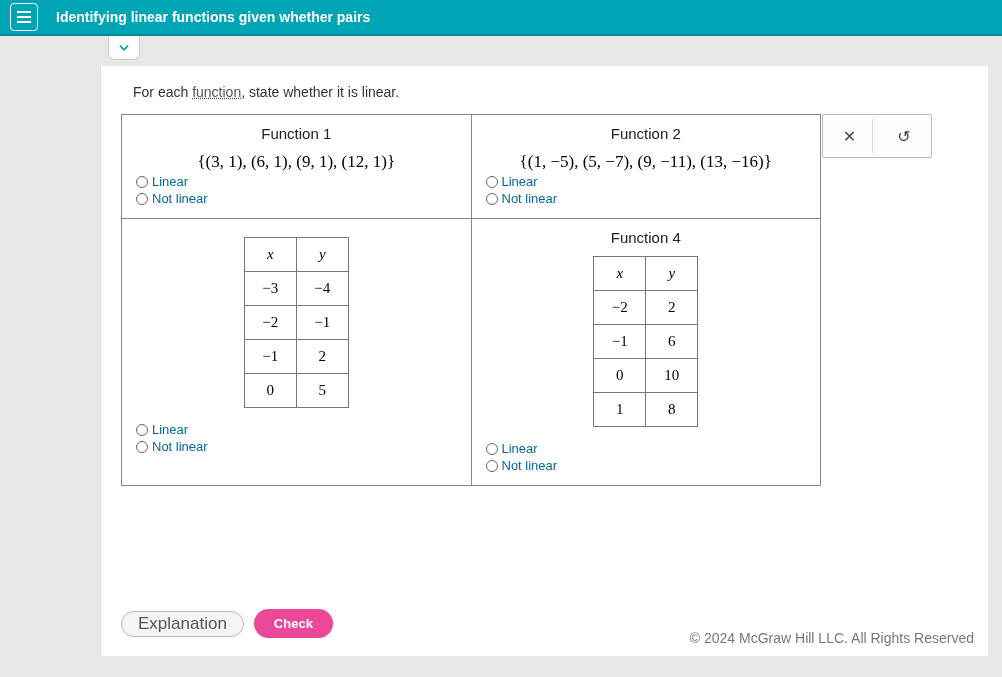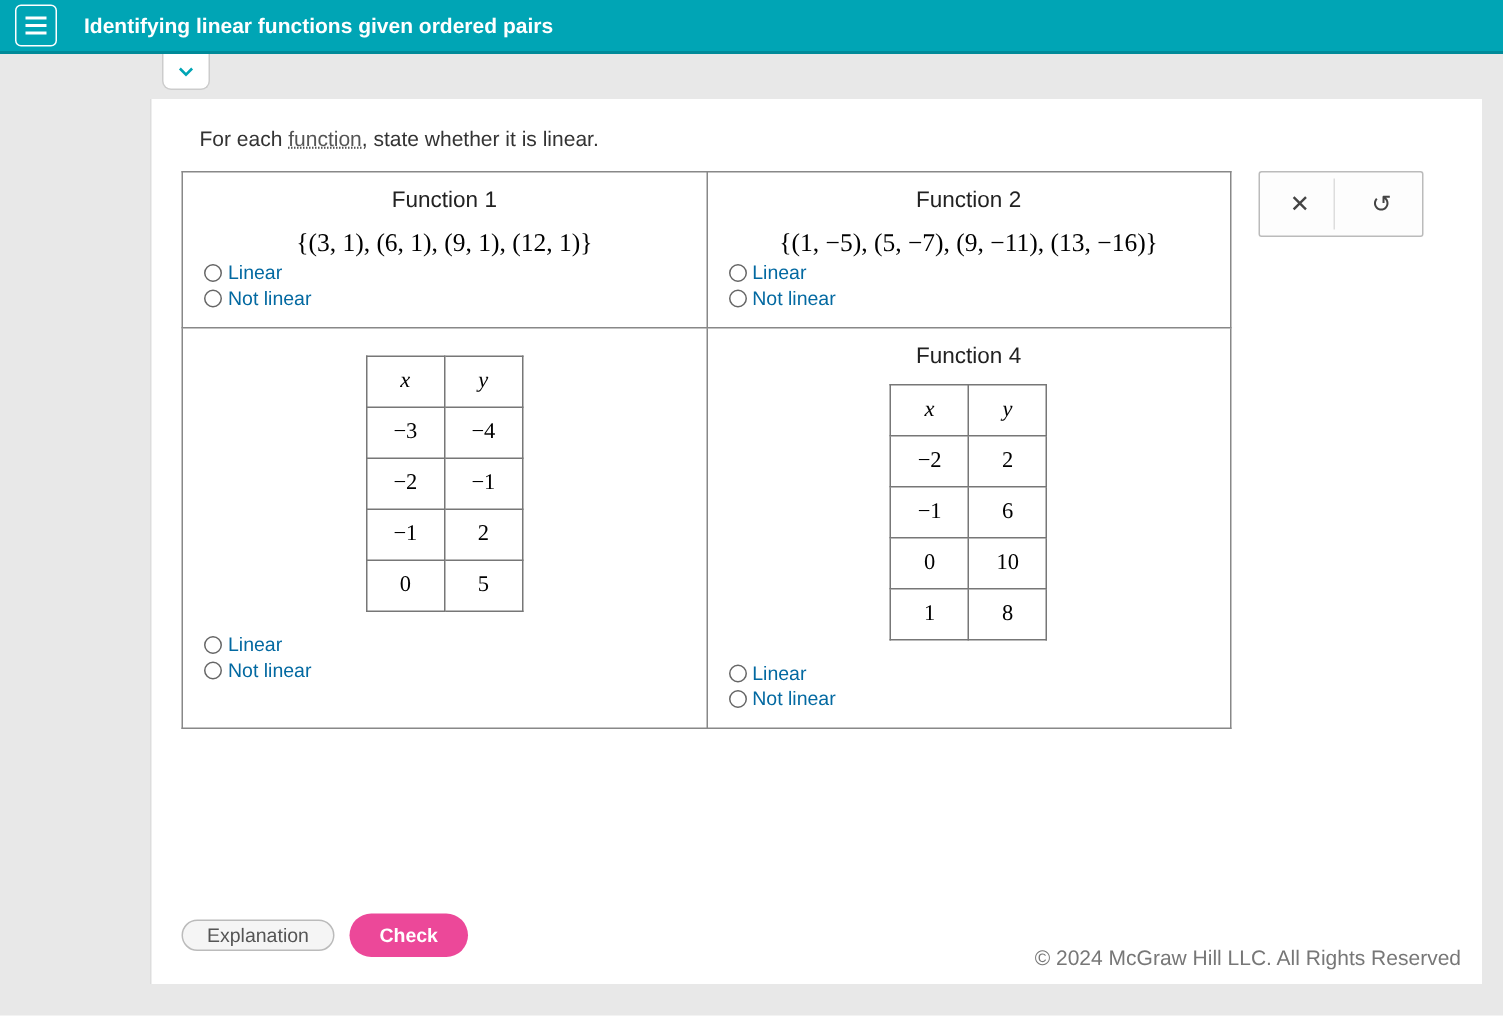--- a/index.html
+++ b/index.html
@@ -44,21 +44,21 @@
     background:#fff;
     margin: 30px 14px 0 100px;
     height: 590px;
     padding: 18px 20px 10px 20px;
     border-left:1px solid #ddd;
     position:relative;
   }
   .instruction { font-size:14px; color:#333; margin-bottom:14px;margin-left:12px;}
   .instruction .term { color:#555; text-decoration: underline dotted; }
   .grid-wrap {
-    display:flex; align-items:flex-start; gap:18px;
+    display:flex; align-items:flex-start; gap:1px;
   }
   .func-table {
     border-collapse: collapse;
     width: 700px;
   }
   .func-table td.cell {
     border:1px solid #888;
     vertical-align: top;
     padding: 10px 14px;
     width:50%;
@@ -108,21 +108,21 @@
     cursor:pointer;
   }
   .toolbox .tb-btn:first-child{ border-right:1px solid #ddd;}
   .footer-row {
     position:absolute;
     left:20px; bottom:18px;
     display:flex; align-items:center; gap:10px;
   }
   .btn-expl {
     border:1px solid #bbb; background:#f5f5f5; color:#555;
-    border-radius:18px; padding:2px 16px; font-size:13px;
+    border-radius:18px; padding:2px 16px; font-size:17px;
     cursor:pointer;
   }
   .btn-check {
     border:none; background:#ec4899; color:#fff;
     border-radius:18px; padding:7px 20px; font-size:13px; font-weight:bold;
     cursor:pointer;
   }
   .copyright {
     position:absolute; right:14px; bottom:10px;
     font-size:14px; color:#777;
@@ -130,21 +130,21 @@
 </style>
 </head>
 <body>
 
 <div class="header-bar">
   <div class="menu-btn">
       <span></span>
       <span></span>
       <span></span>
     </div>
-  <div class="header-title">Identifying linear functions given ordered pairs</div>
+  <div class="header-title">Identifying linear functions given whether pairs</div>
 </div>
 
 <div class="chevron-tab">
   <svg viewBox="0 0 24 24">
       <path fill="none" stroke="#00a5b5" stroke-width="3" d="M5 8l7 7 7-7"></path>
     </svg>
 </div>
 
 <div class="work-area">
 

